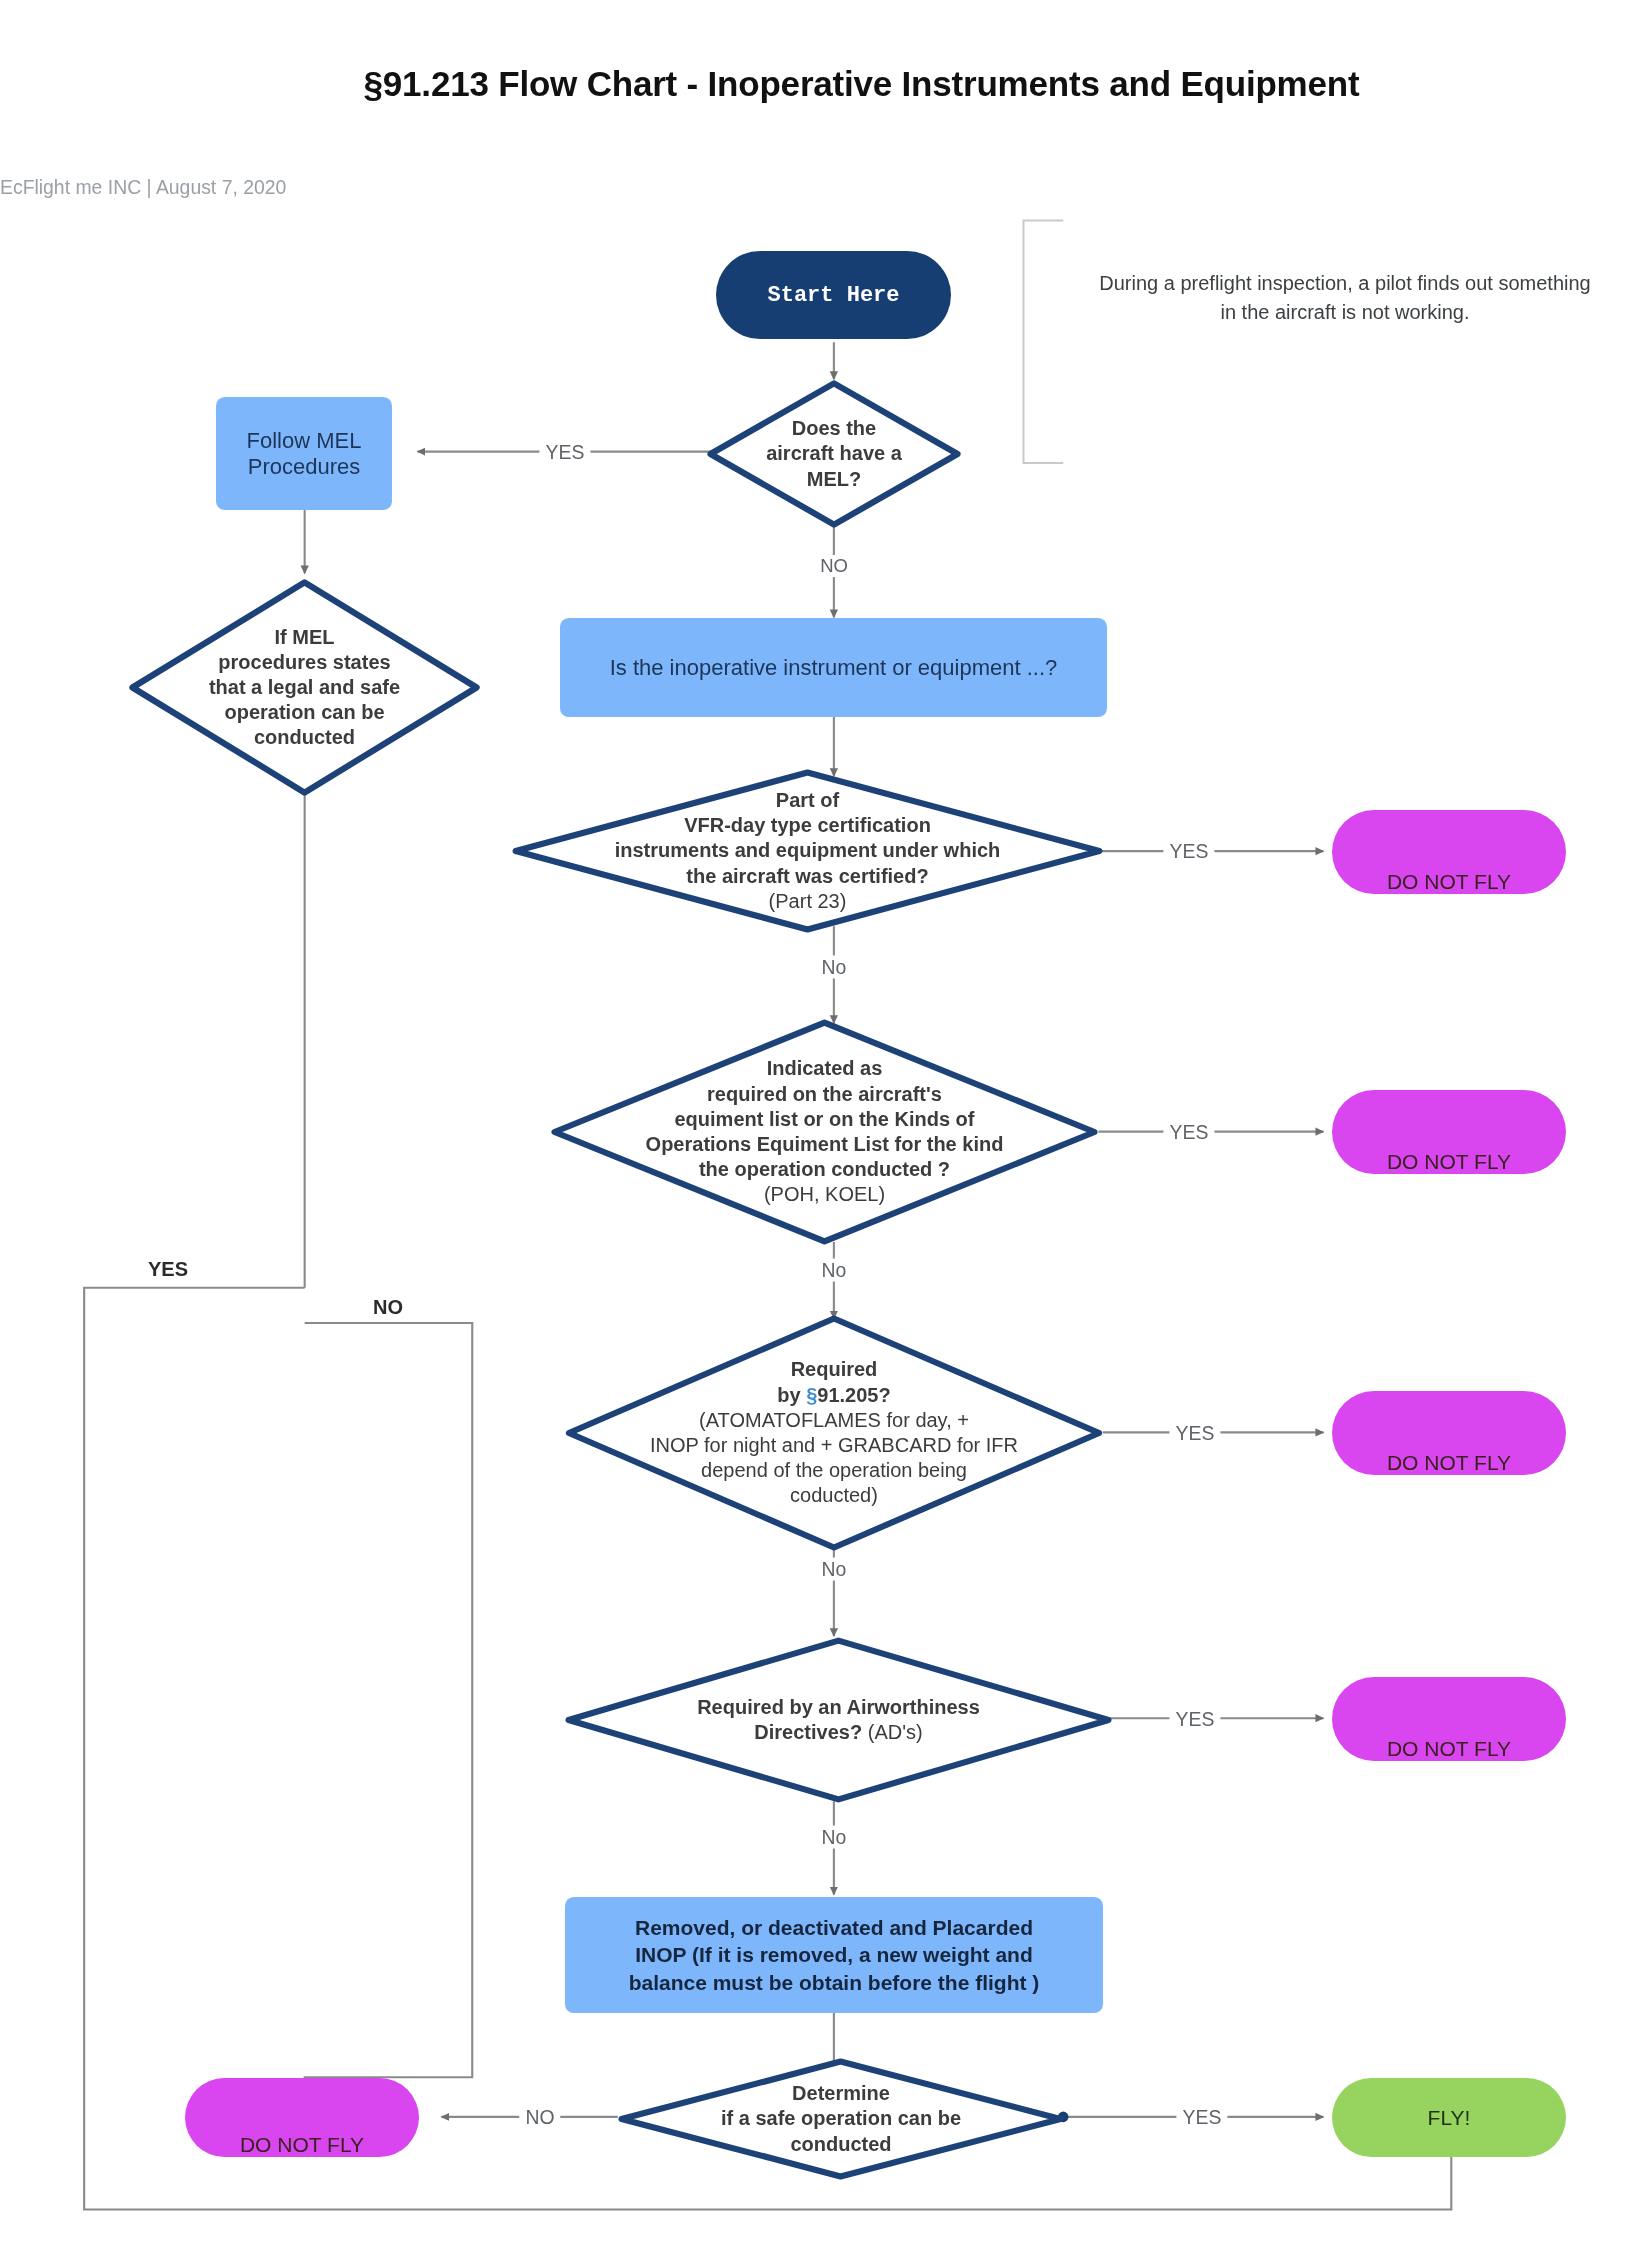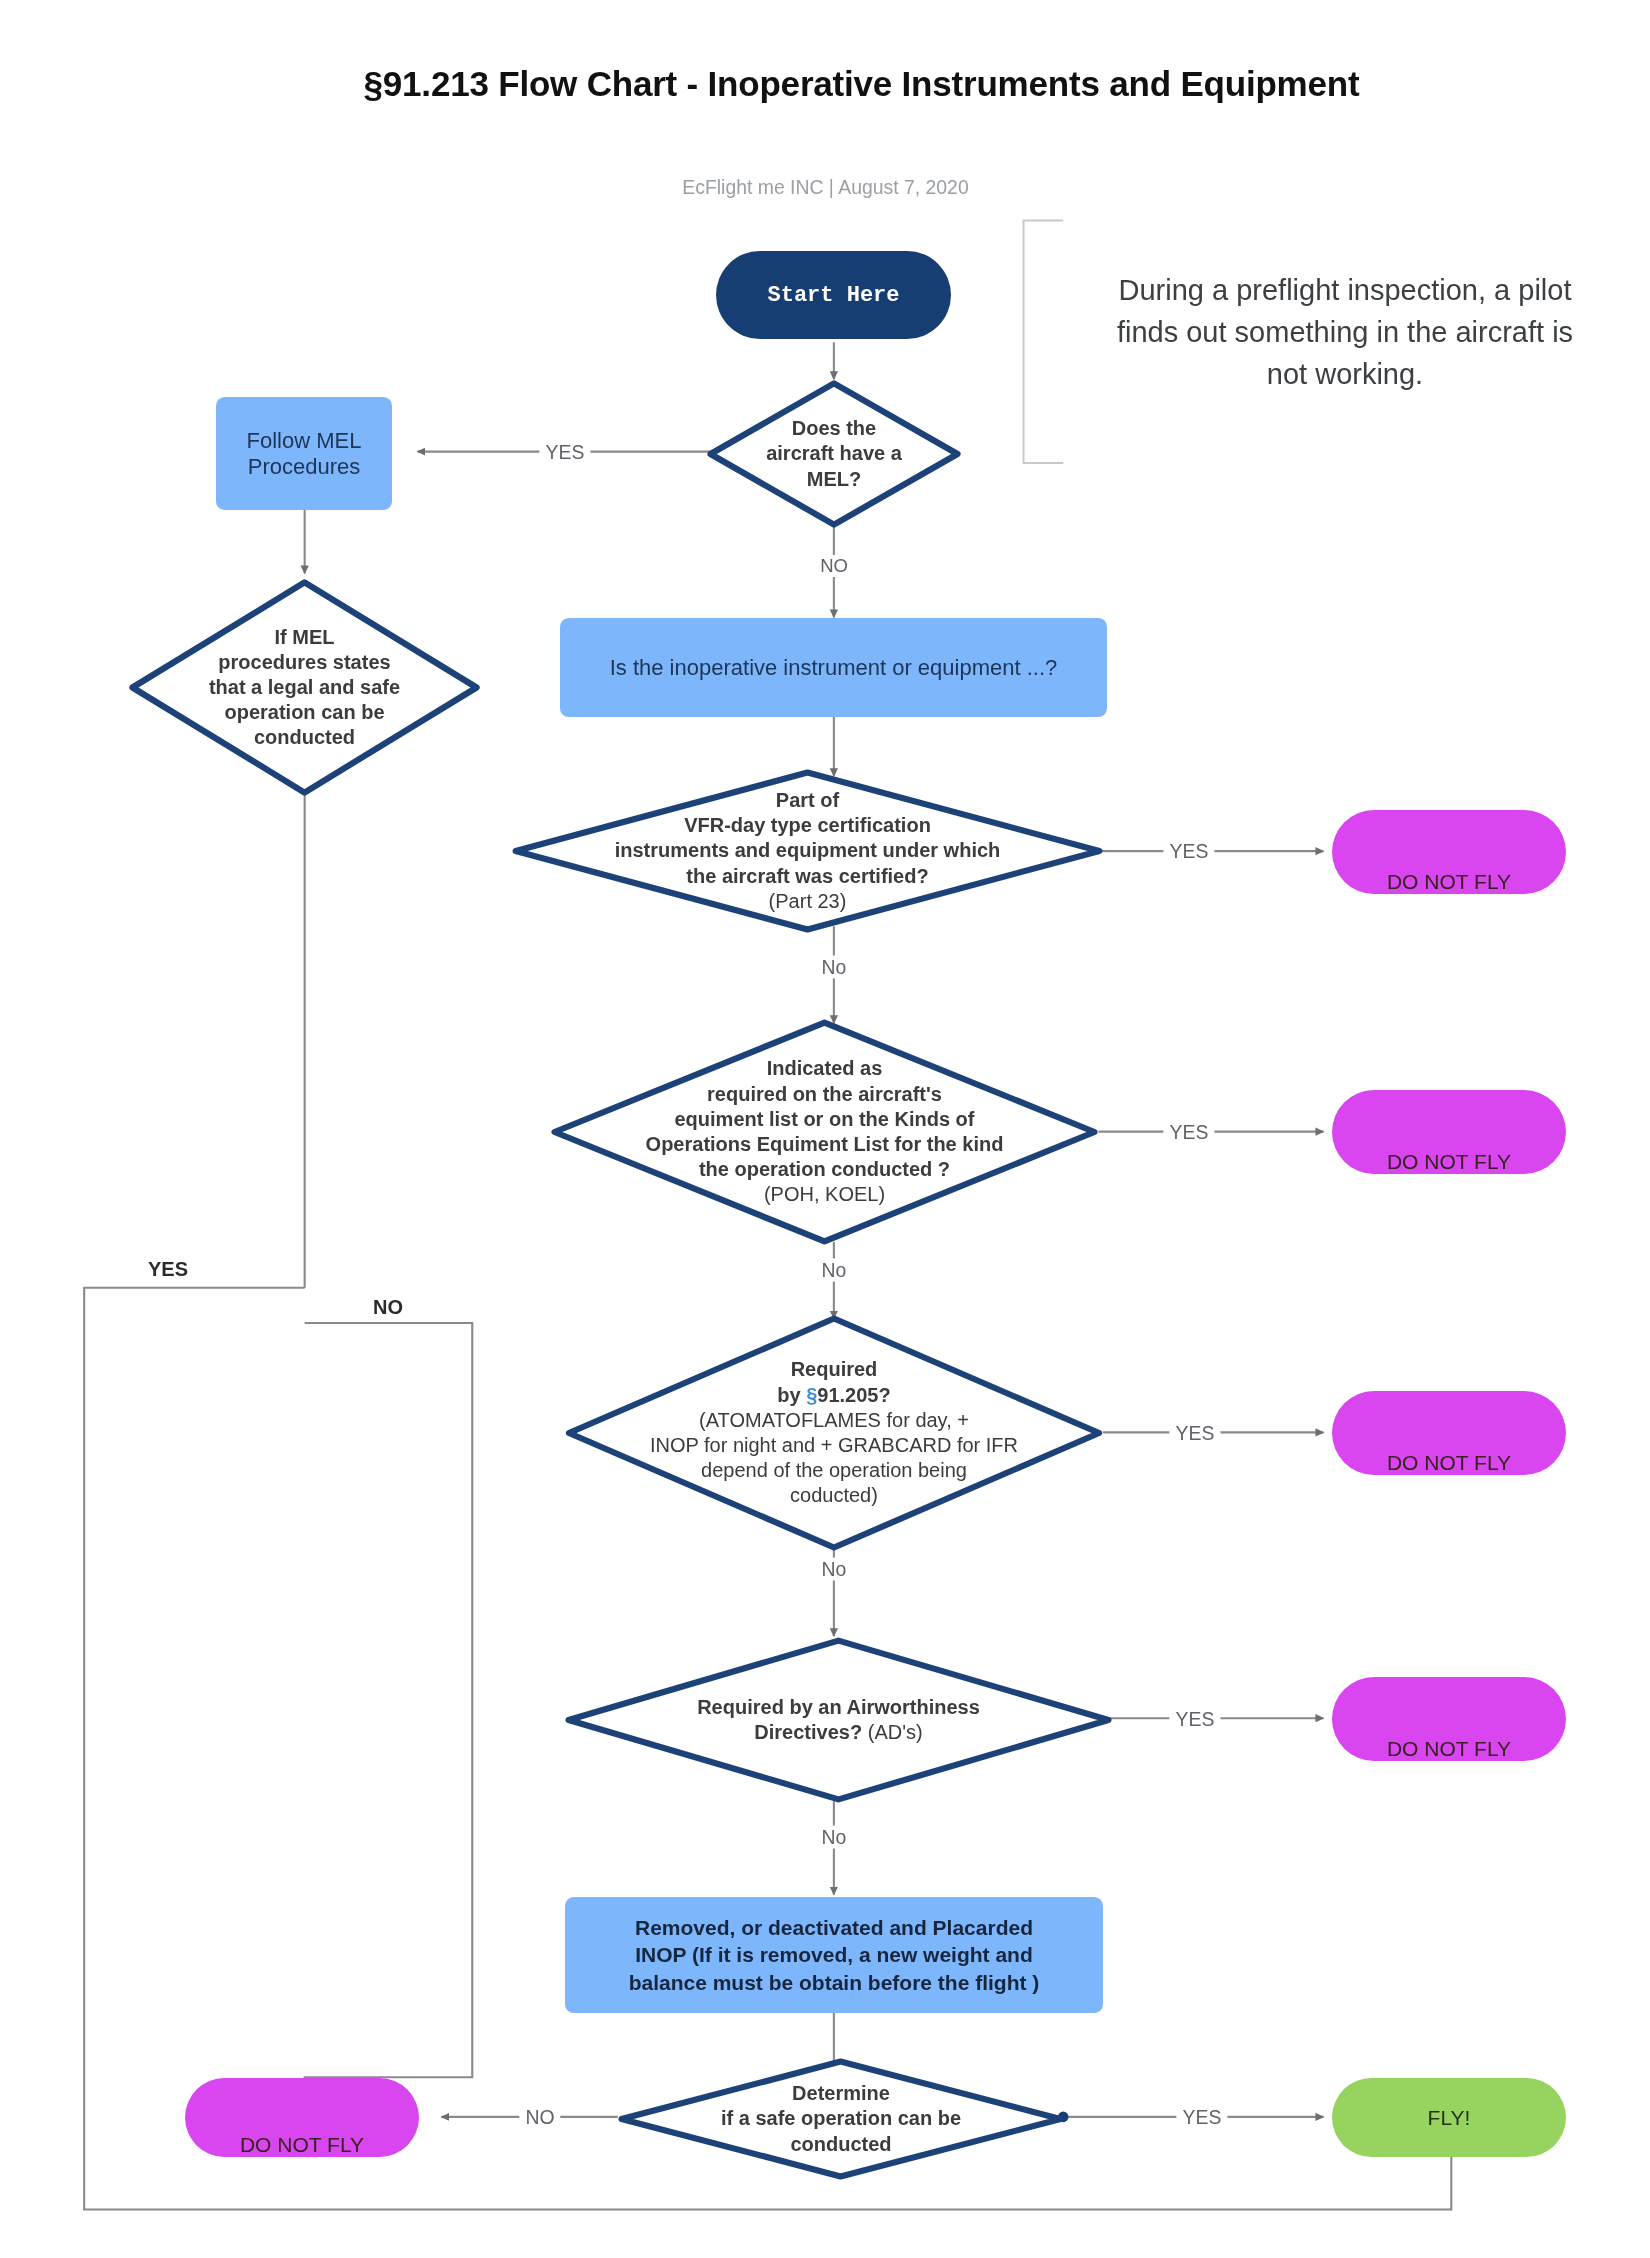--- a/index.html
+++ b/index.html
@@ -6,21 +6,21 @@
   body{font-family:"Liberation Sans",sans-serif;}
   #canvas{position:relative;width:1651px;height:2258px;background:#ffffff;overflow:hidden;}
 
   #edges{position:absolute;left:0;top:0;width:1651px;height:2258px;pointer-events:none;}
 
   .node{position:absolute;box-sizing:border-box;display:flex;align-items:center;justify-content:center;text-align:center;}
 
   
   #title{position:absolute;left:0;top:64px;width:1651px;text-align:center;
          font-size:35px;font-weight:bold;color:#111111;letter-spacing:-0.2px;padding-left:36px;}
-  #subtitle{position:absolute;left:0;top:176px;width:1651px;text-align:center;
+  #subtitle{position:absolute;left:0;top:176px;width:1651px;text-align:left;
             font-size:19.4px;color:#9aa0a6;font-weight:normal;}
 
   
   .pill{border-radius:881px;}
   .pill-start{background:#163E72;color:#ffffff;font-size:22px;font-weight:bold;}
   .pill-stop{background:#d946ef;color:#3a2020;font-size:21px;font-weight:normal;align-items:flex-end;}
   .pill-go{background:#96D35F;color:#1f3310;font-size:21px;font-weight:normal;text-align:center;}
 
   
   .proc{background:#7DB6FB;border-radius:8.8px;color:#1b2a45;}
@@ -38,21 +38,21 @@
 
   
   .elabel{position:absolute;background:#ffffff;color:#5f6368;font-size:19.4px;
           font-weight:normal;padding:0 6.2px;white-space:nowrap;transform:translate(-50%,-50%);}
   .elabel.bold{font-weight:bold;color:#2b2b2b;font-size:20px;}
   .elabel.cap{font-size:18.5px;}
 
   
   #callout{position:absolute;left:1045px;top:216px;width:547px;height:256px;}
   #callout .ctext{position:absolute;left:53px;top:53px;width:494px;
-        text-align:center;font-size:29px;color:#3c4043;line-height:1.45;font-weight:normal;}
+        text-align:center;font-size:20px;color:#3c4043;line-height:1.45;font-weight:normal;}
 </style>
 </head>
 <body>
 
 <div id="canvas">
 
   <div id="title">§91.213 Flow Chart - Inoperative Instruments and Equipment</div>
   <div id="subtitle">EcFlight me INC  |  August 7, 2020</div>
 
   <svg id="edges" viewBox="0 0 1871 2560">

